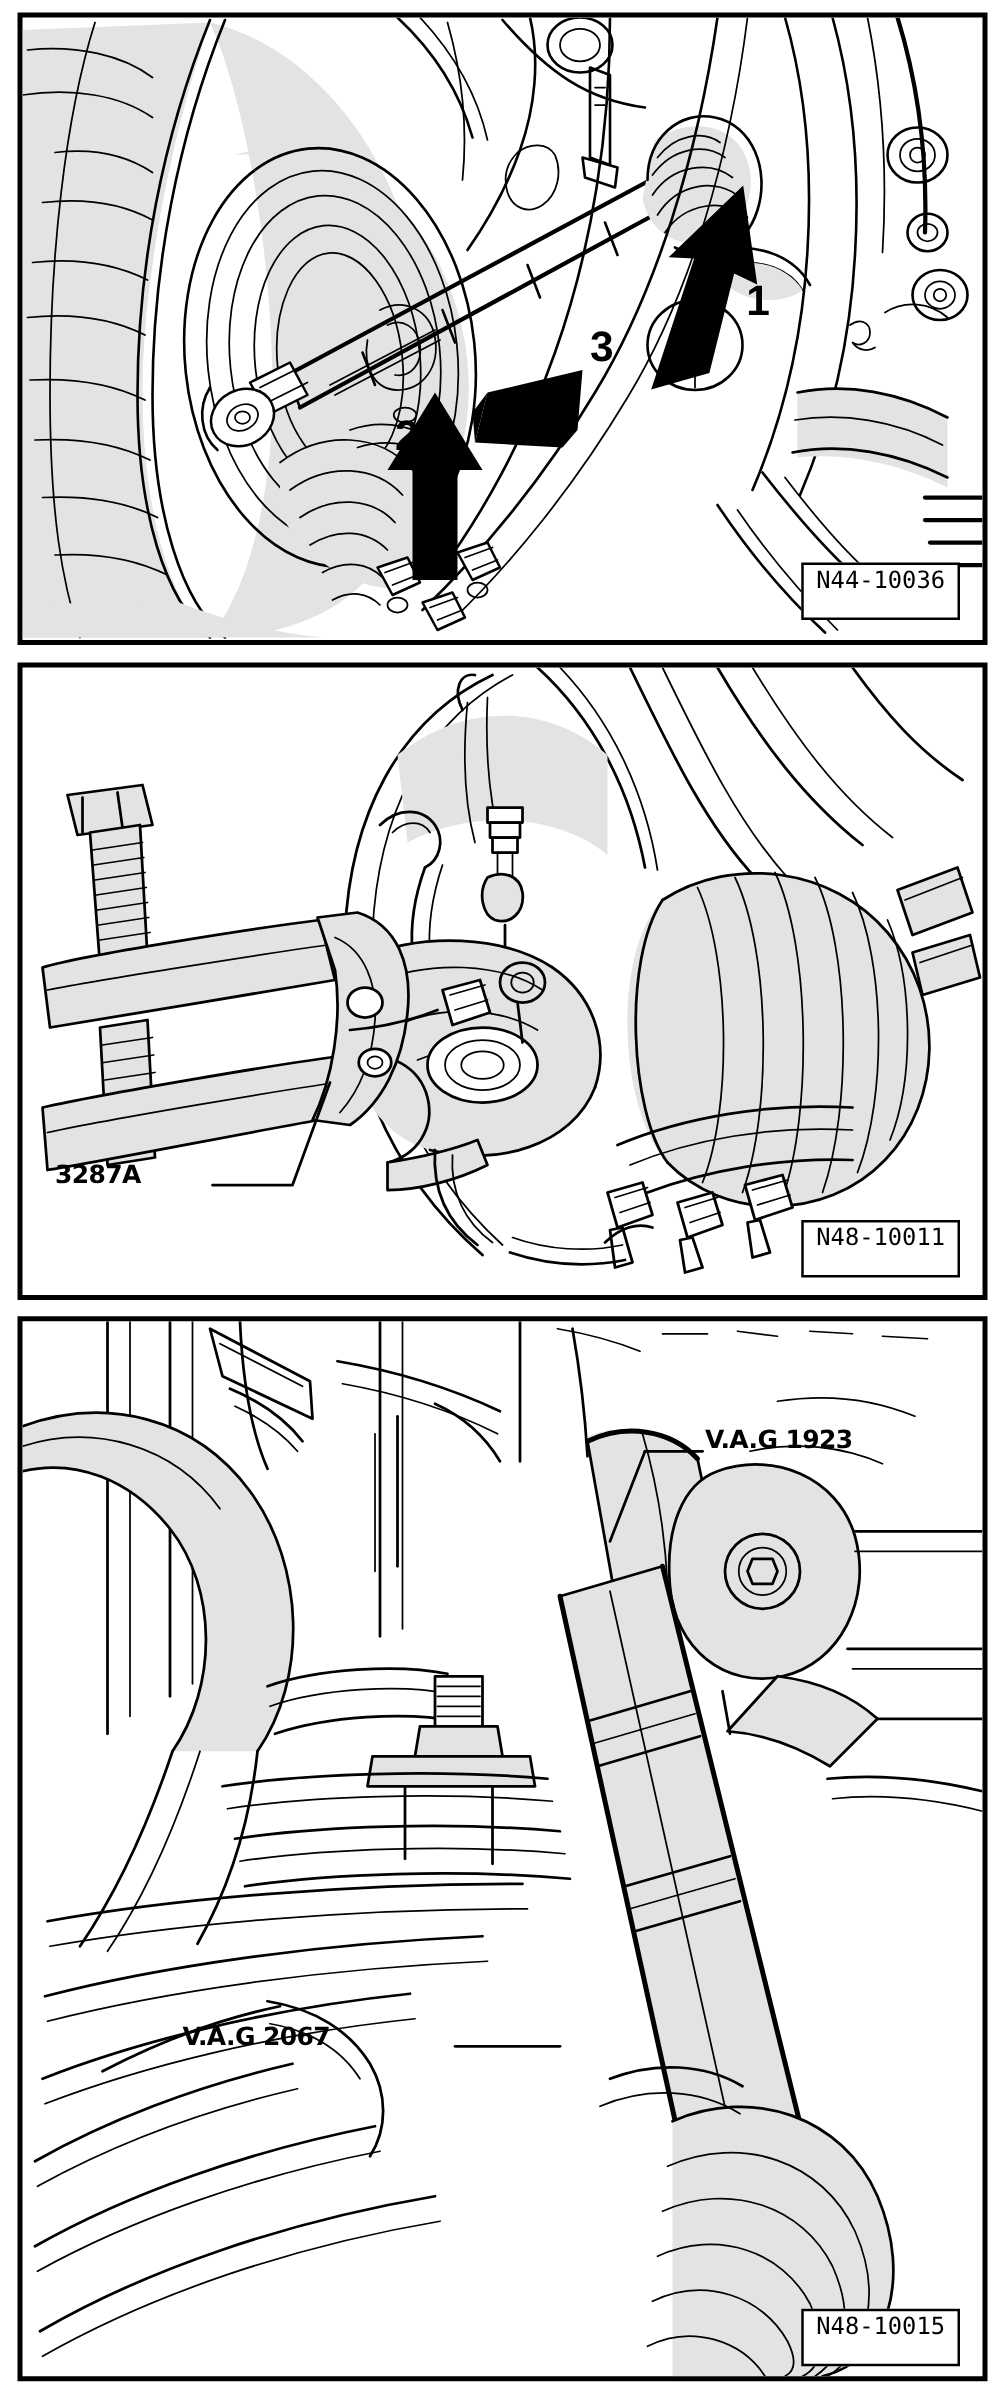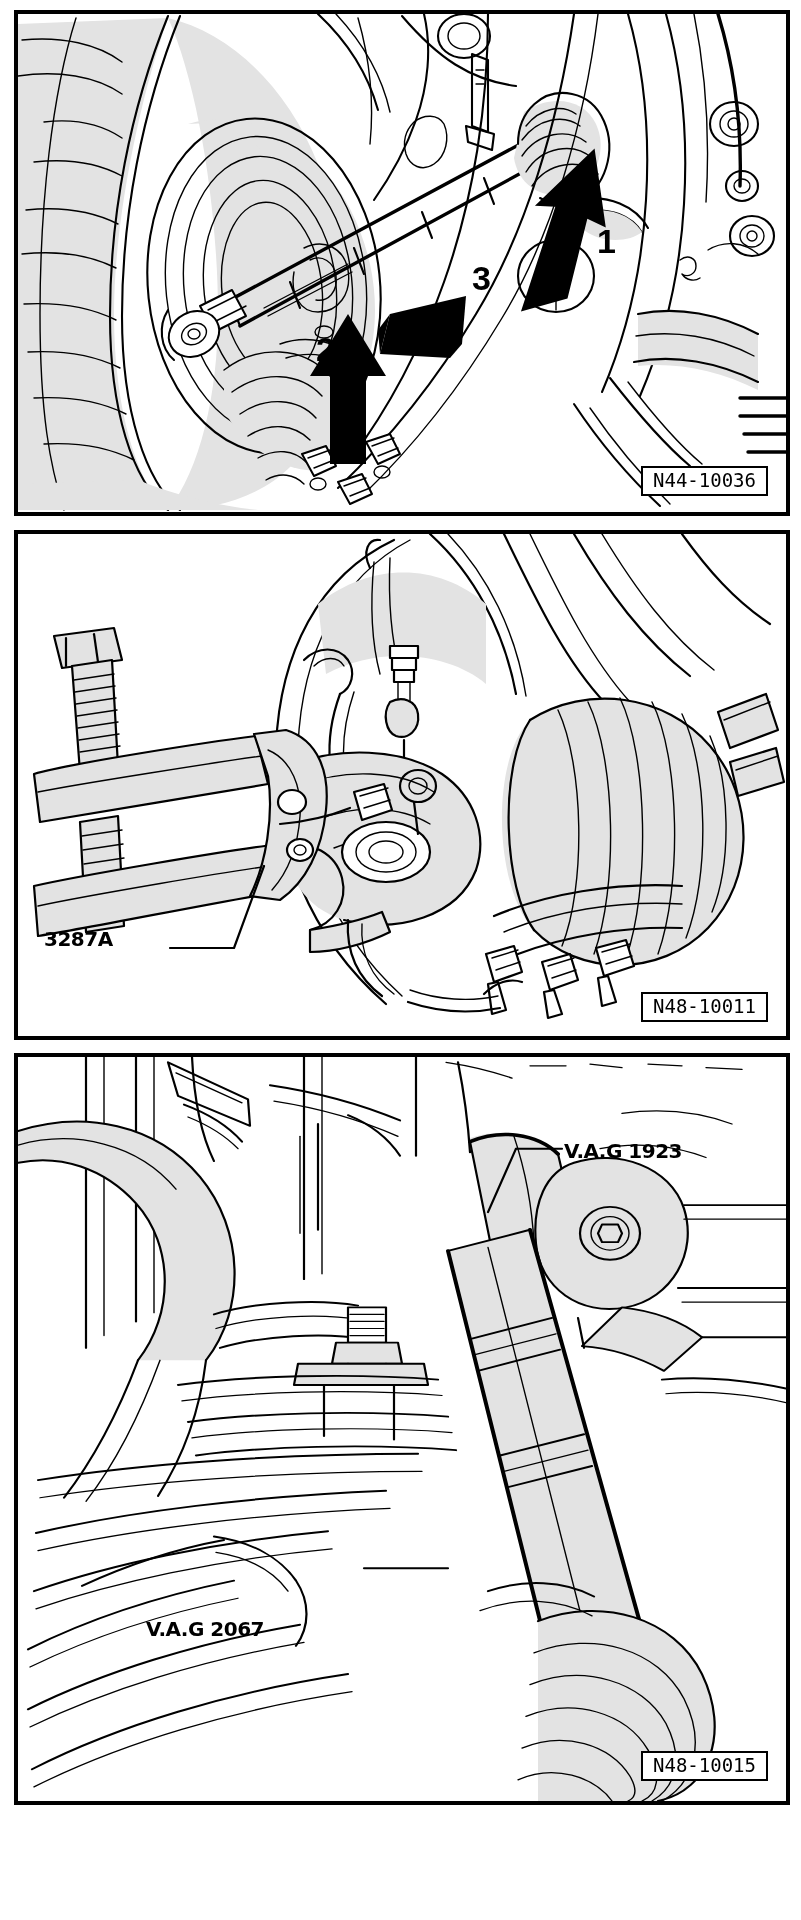--- a/index.html
+++ b/index.html
@@ -21,21 +21,21 @@
     overflow:hidden;
   }
   .panel .art{position:absolute;left:0;top:0;width:100%;height:100%;}
   .panel svg{display:block;width:100%;height:100%;}
 
   
   .plate{
     position:absolute;
     border:2px solid #000;
     background:#fff;
-    padding:3px 10px 4px 10px;
+    padding:3px 10px 20px 10px;
     font-family:"DejaVu Sans Mono", monospace;
     font-size:19px;
     letter-spacing:0px;
     color:#000;
     line-height:1;
     white-space:nowrap;
   }
 
   
   .callout{
@@ -45,21 +45,21 @@
     color:#000;
     white-space:nowrap;
     line-height:1;
   }
   .callout.big{font-size:20px;letter-spacing:-0.5px;}
   .callout.num{font-size:34px;font-weight:bold;font-family:"Liberation Sans",sans-serif;}
 
   
   #panel-1{left:14px;top:10px;width:776px;height:506px;}
   #panel-2{left:14px;top:530px;width:776px;height:510px;}
-  #panel-3{left:14px;top:1053px;width:776px;height:752px;}
+  #panel-3{left:14px;top:1053px;width:776px;height:852px;}
 </style>
 </head>
 <body>
 
 <div id="sheet">
 
   <div class="panel" id="panel-1">
     <div class="art">
       <svg viewBox="0 0 768 498" preserveAspectRatio="none" xmlns="http://www.w3.org/2000/svg">
         <defs>
@@ -535,16 +535,16 @@
         <path class="k3" d="M498 104 L470 176"></path>
 
         <path class="k3" d="M346 580 L430 580"></path>
       </svg>
     </div>
 
     <div class="callout big" style="left:546px;top:84px;">V.A.G 1923</div>
 
     <div class="callout big" style="left:128px;top:562px;">V.A.G 2067</div>
 
-    <div class="plate" style="right:18px;bottom:20px;">N48-10015</div>
+    <div class="plate" style="right:18px;bottom:8px;">N48-10015</div>
   </div>
 
 </div>
 
 </body></html>

